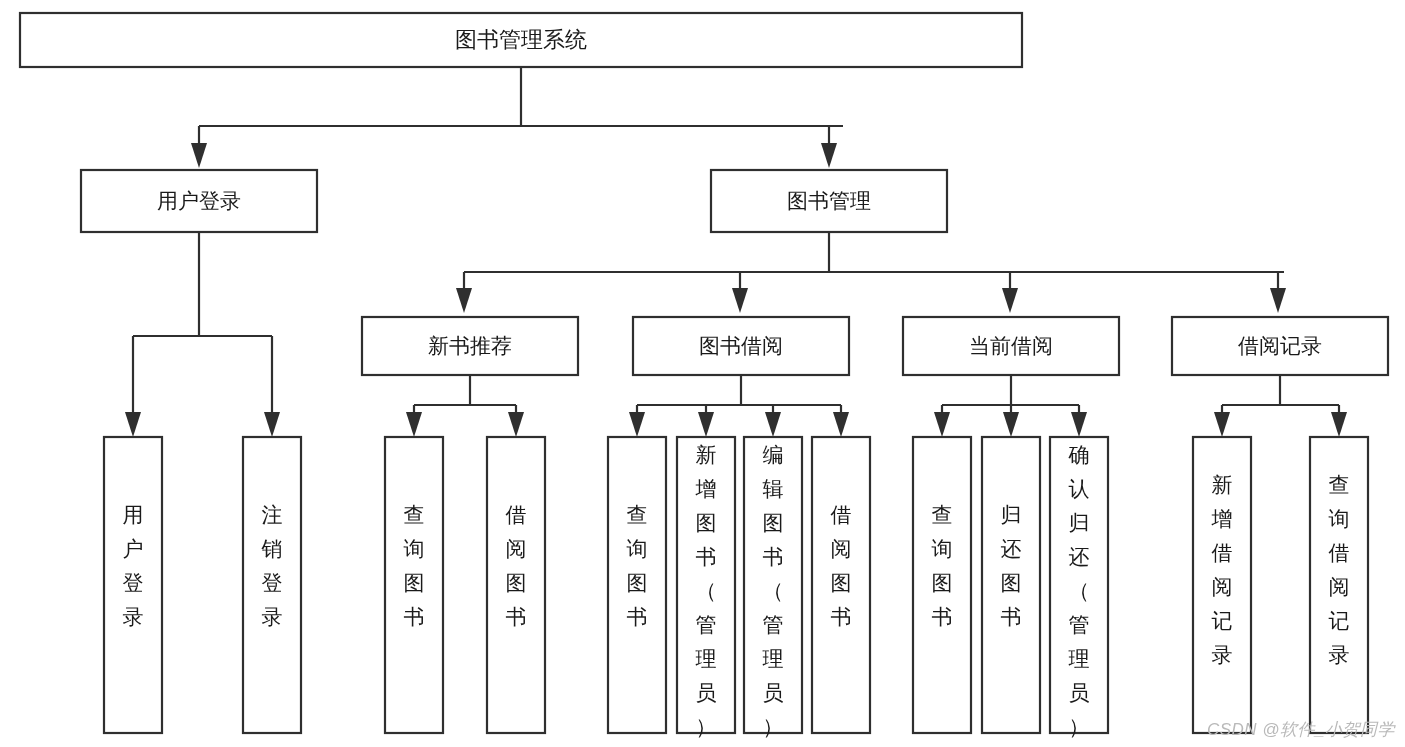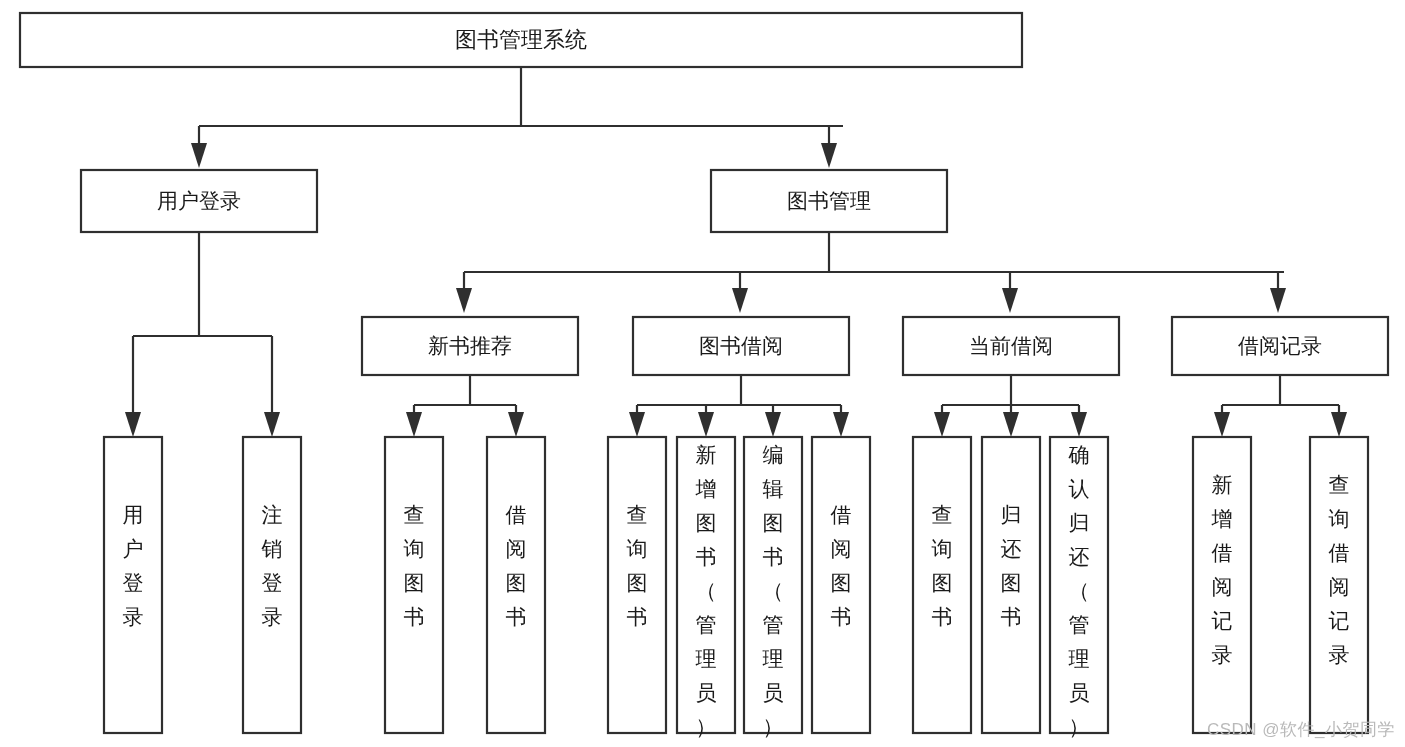--- a/index.html
+++ b/index.html
@@ -55,20 +55,21 @@
   .watermark {
     position: absolute;
     right: 10px;
     bottom: 6px;
     font-family: "Liberation Sans", "DejaVu Sans", sans-serif;
     font-size: 17px;
     color: #b9b9b9;
     letter-spacing: 0.5px;
     white-space: nowrap;
     pointer-events: none;
+    font-style: italic;
   }
 </style>
 </head>
 <body>
 
 <svg id="diagram" viewBox="0 0 1405 747">
 
   <g>
     <rect class="node-box" x="20" y="13" width="1002" height="54"></rect>
     <text class="node-label node-label-root" x="521" y="41">图书管理系统</text>

